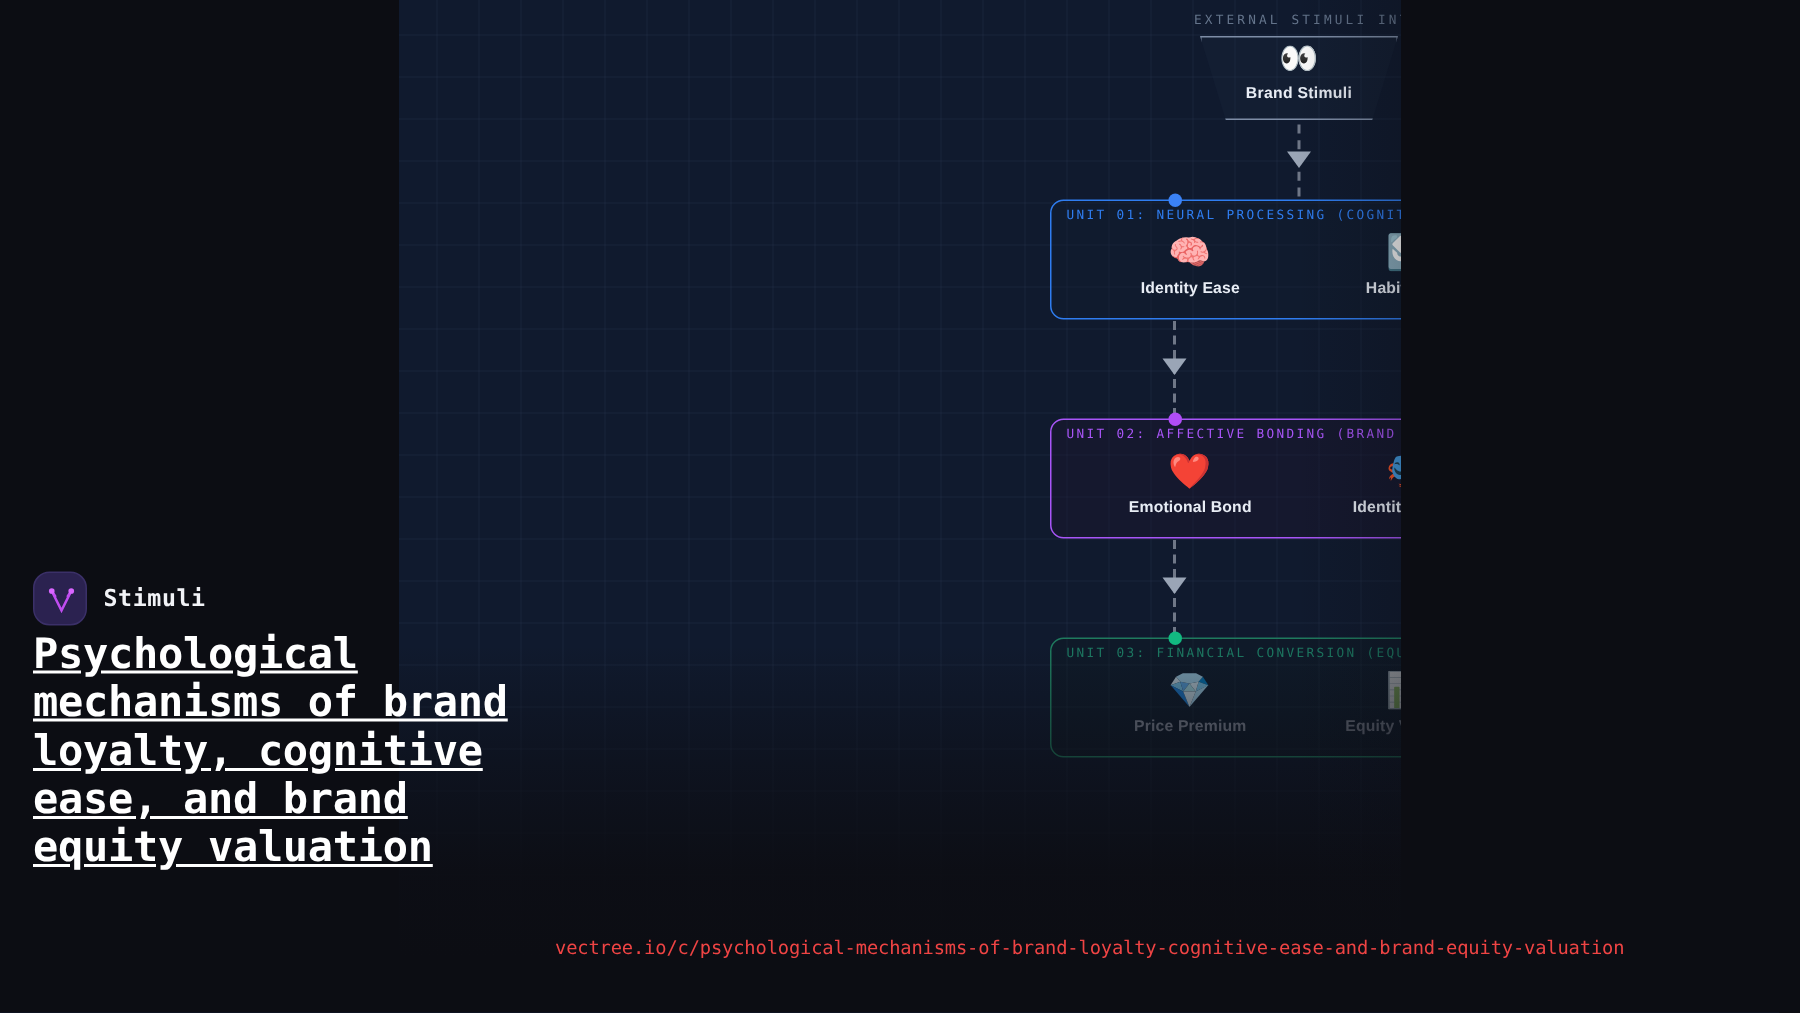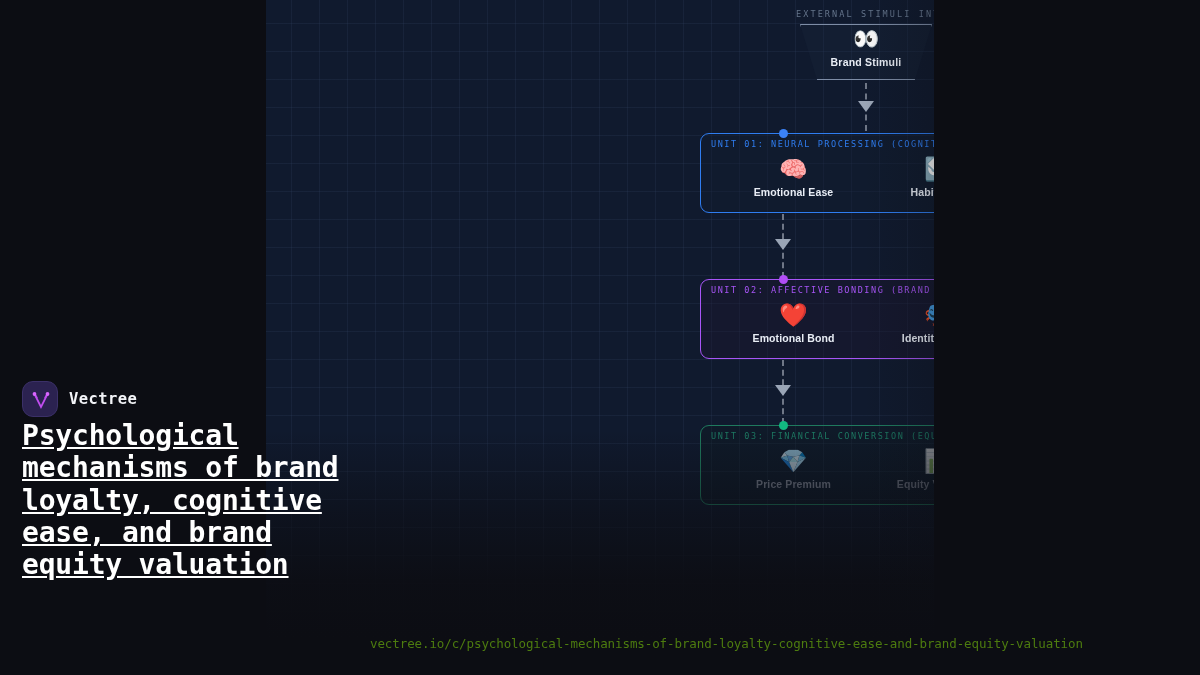--- a/index.html
+++ b/index.html
@@ -137,22 +137,22 @@
   #brand-logo svg{ position:absolute; left:7px; top:7px; }
   #brand-name{
     font-size:15.5px; font-weight:bold; color:#f2f3f7; letter-spacing:.4px;
   }
   #page-title{
     position:absolute; left:22px; top:420px; width:335px;
     font-size:28px; line-height:32.3px; font-weight:bold;
     color:#ffffff; letter-spacing:-.2px;text-decoration:underline;
   }
   #footer-url{
-    position:absolute; left:370px; bottom:24px;
-    font-size:12.5px; color:#4d7c0f; letter-spacing:-.1px;
+    position:absolute; left:370px; bottom:36px;
+    font-size:12.5px; color:#ef4444; letter-spacing:-.1px;
     white-space:nowrap;
   }
 </style>
 </head>
 <body>
 
 <div id="diagram-panel">
   <div id="grid-layer"></div>
 
   <div id="flow">
@@ -168,21 +168,21 @@
     <div class="conn" style="left:599px; top:83px; height:48px;"></div>
     <div class="conn-arrow" style="left:592px; top:101px;"></div>
 
     <div class="unit-box u1">
       <div class="port left top"></div>
 
       <div class="unit-title">UNIT 01: NEURAL PROCESSING (COGNITIVE EASE)</div>
       <div class="unit-nodes">
         <div class="unit-node">
           <span class="node-emoji">🧠</span>
-          <span class="node-label">Emotional Ease</span>
+          <span class="node-label">Identity Ease</span>
         </div>
         <div class="unit-node">
           <span class="node-emoji">🔄</span>
           <span class="node-label">Habit Loop</span>
         </div>
       </div>
     </div>
 
     <div class="conn" style="left:516px; top:214px; height:64px;"></div>
     <div class="conn-arrow" style="left:509px; top:239px;"></div>
@@ -233,18 +233,18 @@
     <svg width="22" height="22" viewBox="0 0 22 22" aria-hidden="true">
       <g stroke="#c04df0" stroke-width="1.7" fill="none" stroke-linecap="round">
         <path d="M4.5 5 L11 18 L17.5 5"></path>
         <path d="M4.5 5 L6.8 8.4"></path>
         <path d="M17.5 5 L15.2 8.4"></path>
       </g>
       <circle cx="4.5" cy="5" r="1.9" fill="#d966ff"></circle>
       <circle cx="17.5" cy="5" r="1.9" fill="#d966ff"></circle>
     </svg>
   </div>
-  <div id="brand-name">Vectree</div>
+  <div id="brand-name">Stimuli</div>
 </div>
 
 <div id="page-title">Psychological mechanisms of brand loyalty, cognitive ease, and brand equity valuation</div>
 
 <div id="footer-url">vectree.io/c/psychological-mechanisms-of-brand-loyalty-cognitive-ease-and-brand-equity-valuation</div>
 
 </body></html>

